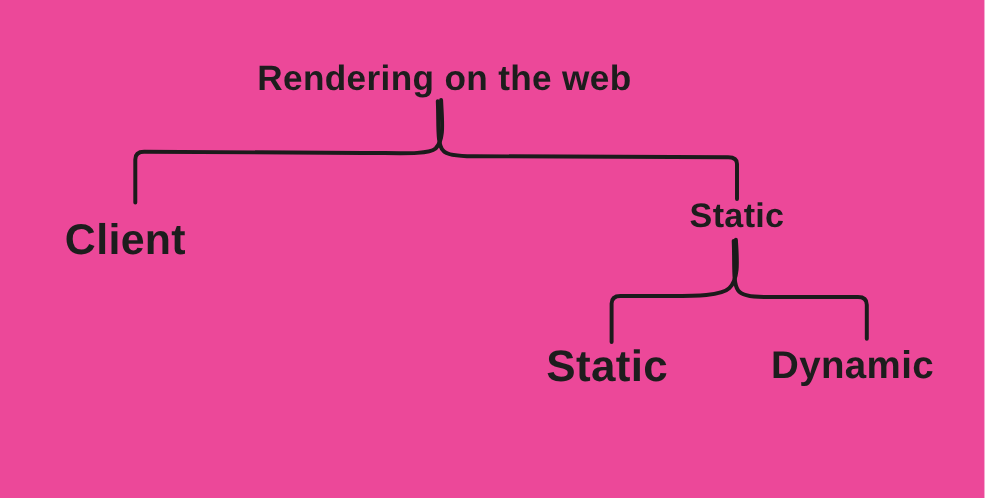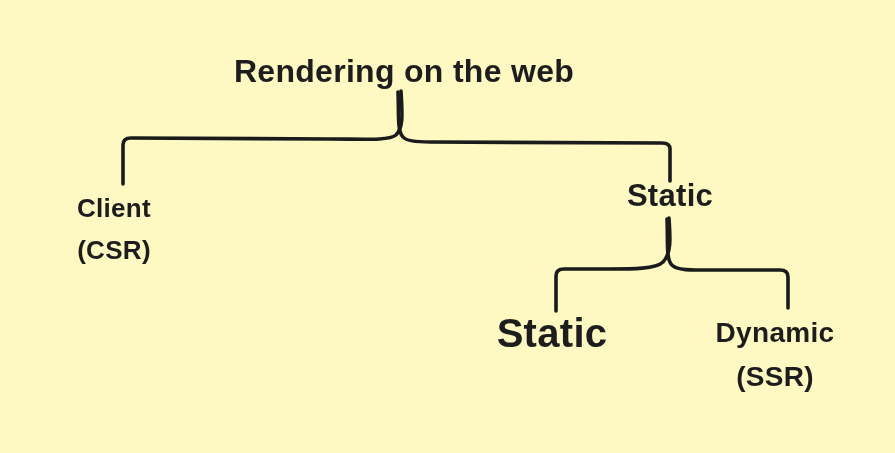--- a/index.html
+++ b/index.html
@@ -4,21 +4,21 @@
 <style>
   html, body {
     margin: 0;
     padding: 0;
     background: #f9fafb;
   }
   .canvas {
     position: relative;
     width: 895px;
     height: 453px;
-    background: #fef9c3;
+    background: #ec4899;
     overflow: hidden;
     font-family: "Liberation Sans", sans-serif;
   }
   .edges-svg {
     position: absolute;
     left: 0;
     top: 0;
     width: 895px;
     height: 453px;
   }
@@ -39,41 +39,42 @@
     letter-spacing: 0.3px;
   }
   .node-title {
     left: 404px;
     top: 52px;
     font-size: 32px;
     line-height: 38px;
   }
   .node-client {
     left: 114px;
-    top: 187px;
-    font-size: 26px;
+    top: 198px;
+    font-size: 39px;
     line-height: 42px;
   }
   .node-server {
     left: 670px;
     top: 177px;
     font-size: 31px;
     line-height: 38px;
   }
   .node-static {
     left: 552px;
     top: 311px;
     font-size: 40px;
     line-height: 44px;
   }
   .node-dynamic {
     left: 775px;
     top: 311px;
-    font-size: 28px;
+    font-size: 35px;
     line-height: 44px;
+    text-align: right;
   }
 </style>
 </head>
 <body>
 
 <div class="canvas">
 
   <svg class="edges-svg" viewBox="0 0 895 453" aria-hidden="true">
 
     <path d="M 401,91 C 402,112 404,127 396,135 C 389,141 362,139 330,139 L 131,138 Q 123,138 123,145 L 123,184"></path>
@@ -84,29 +85,27 @@
 
     <path d="M 667,219 C 668,240 666,257 671,264 Q 675,270 695,270 L 780,270 Q 788,270 788,277 L 788,308"></path>
   </svg>
 
   <div class="node node-title">
     <div>Rendering on the web</div>
   </div>
 
   <div class="node node-client">
     <div>Client</div>
-    <div>(CSR)</div>
   </div>
 
   <div class="node node-server">
     <div>Static</div>
   </div>
 
   <div class="node node-static">
     <div>Static</div>
   </div>
 
   <div class="node node-dynamic">
     <div>Dynamic</div>
-    <div>(SSR)</div>
   </div>
 
 </div>
 
 </body></html>

